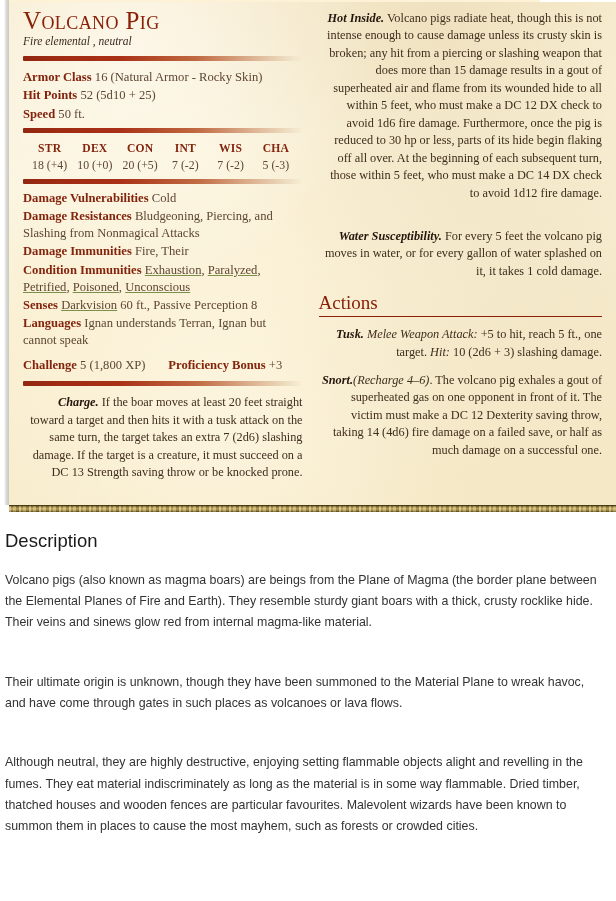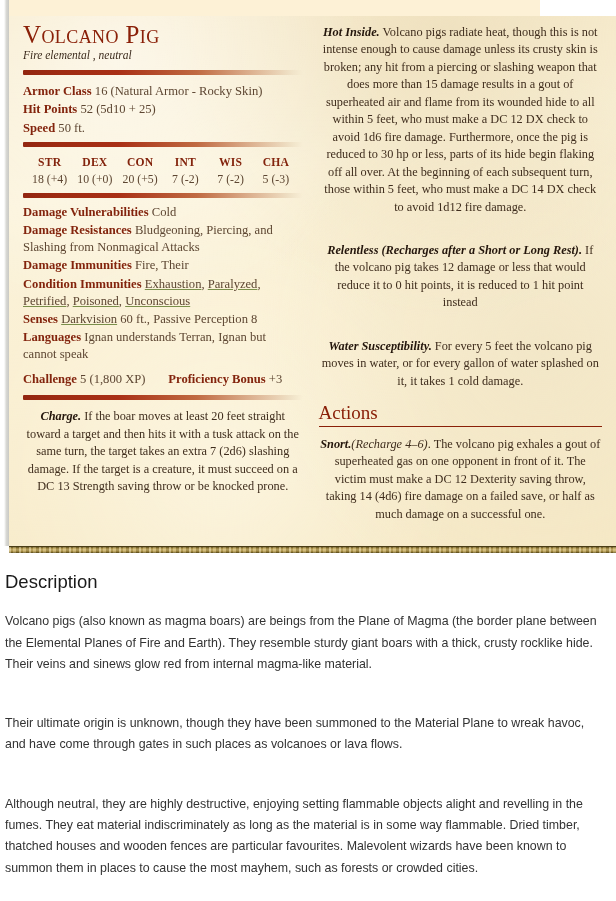--- a/index.html
+++ b/index.html
@@ -9,21 +9,21 @@
     width: 616px;
     background: #ffffff;
     font-family: "Liberation Sans", sans-serif;
   }
 
   
   .statblock-wrap {
     position: relative;
     width: 540px;
     background: #fdf1d6;
-    padding: 16px 0 0 9px;
+    padding: 2px 0 0 9px;
   }
   .statblock-wrap::before {
     content: "";
     position: absolute;
     left: 0; top: 0; bottom: 0;
     width: 9px;
     background: linear-gradient(to right, #ffffff 0%, #ffffff 45%, #d8d8d4 70%, #c9c9c4 100%);
   }
   .statblock {
     position: relative;
@@ -126,21 +126,21 @@
   .cr-row .cr-cell { width: 52%; }
   .cr-row .pb-cell { width: 48%; }
 
   
   .trait {
     font-family: "Liberation Serif", serif;
     font-size: 12.3px;
     line-height: 1.42;
     color: #3f2d1d;
     margin: 0 0 11px 0;
-    text-align: center;
+    text-align: right;
   }
   .trait .tname {
     font-weight: bold;
     font-style: italic;
     color: #24160c;
   }
   .trait .tsub {
     font-style: italic;
     color: #3f2d1d;
   }
@@ -299,31 +299,31 @@
       </div>
 
     </div>
 
     <div class="col col-right">
 
       <div class="trait spaced">
         <span class="tname">Hot Inside.</span><span> Volcano pigs radiate heat, though this is not intense enough to cause damage unless its crusty skin is broken;  any hit from a piercing or slashing weapon that does more than 15 damage results in a gout of superheated air and flame from its wounded hide to all within 5 feet, who must make a  DC 12 DX check to avoid 1d6 fire damage. Furthermore, once the pig is reduced to 30 hp or less, parts of its hide begin flaking off all over. At the beginning of each subsequent turn, those within 5 feet, who must make a  DC 14 DX check to avoid 1d12 fire damage.</span>
       </div>
 
-      <div class="trait spaced">
-        <span class="tname">Relentless (Recharges after a Short or Long Rest).</span><span> If the volcano pig takes 12 damage or less that would reduce it to 0 hit points, it is reduced to 1 hit point instead</span>
-      </div>
 
       <div class="trait">
         <span class="tname">Water Susceptibility.</span><span> For every 5 feet the volcano pig moves in water, or for every gallon of water splashed on it, it takes 1 cold damage.</span>
       </div>
 
       <div class="section-head">Actions</div>
       <div class="section-rule"></div>
 
+      <div class="trait">
+        <span class="tname">Tusk.</span><span class="tsub"> Melee Weapon Attack:</span><span> +5 to hit, reach 5 ft., one target. </span><span class="tsub">Hit:</span><span> 10 (2d6 + 3) slashing damage.</span>
+      </div>
 
       <div class="trait">
         <span class="tname">Snort.</span><span class="tsub">(Recharge 4–6)</span><span>. The volcano pig exhales a gout of superheated gas on one opponent in front of it. The victim must make a DC 12 Dexterity saving throw, taking 14 (4d6) fire damage on a failed save, or half as much damage on a successful one.</span>
       </div>
 
     </div>
 
   </div>
 </div>
 

